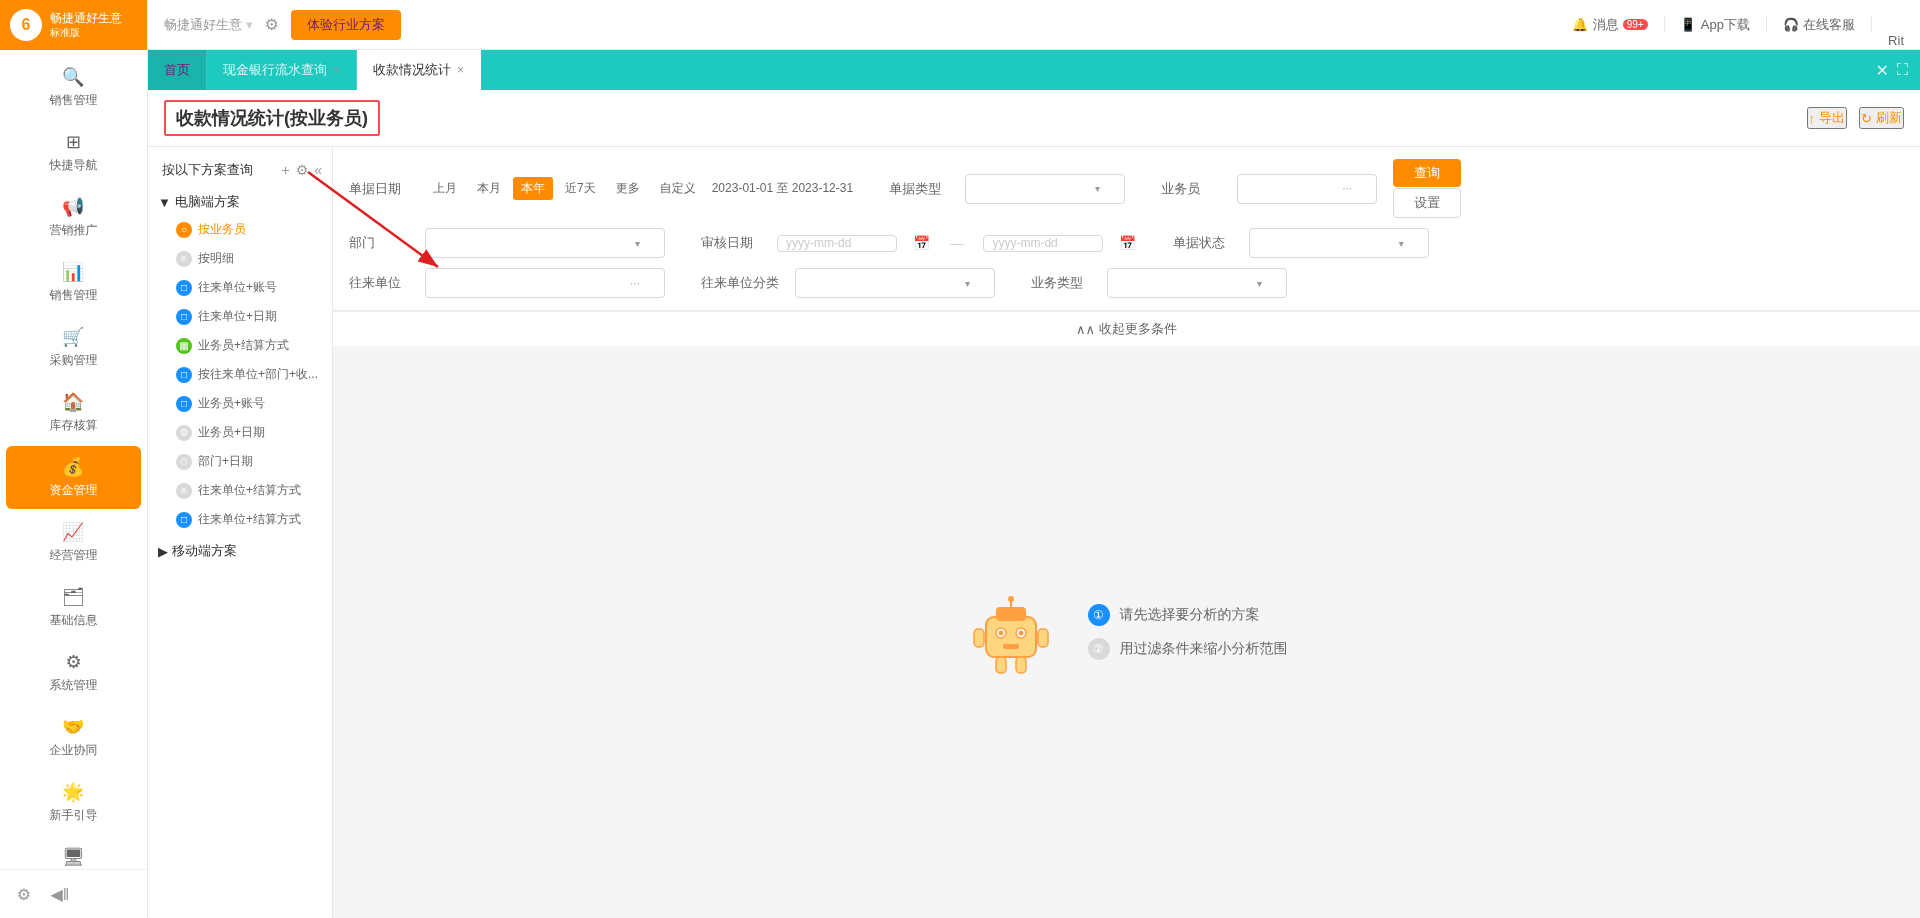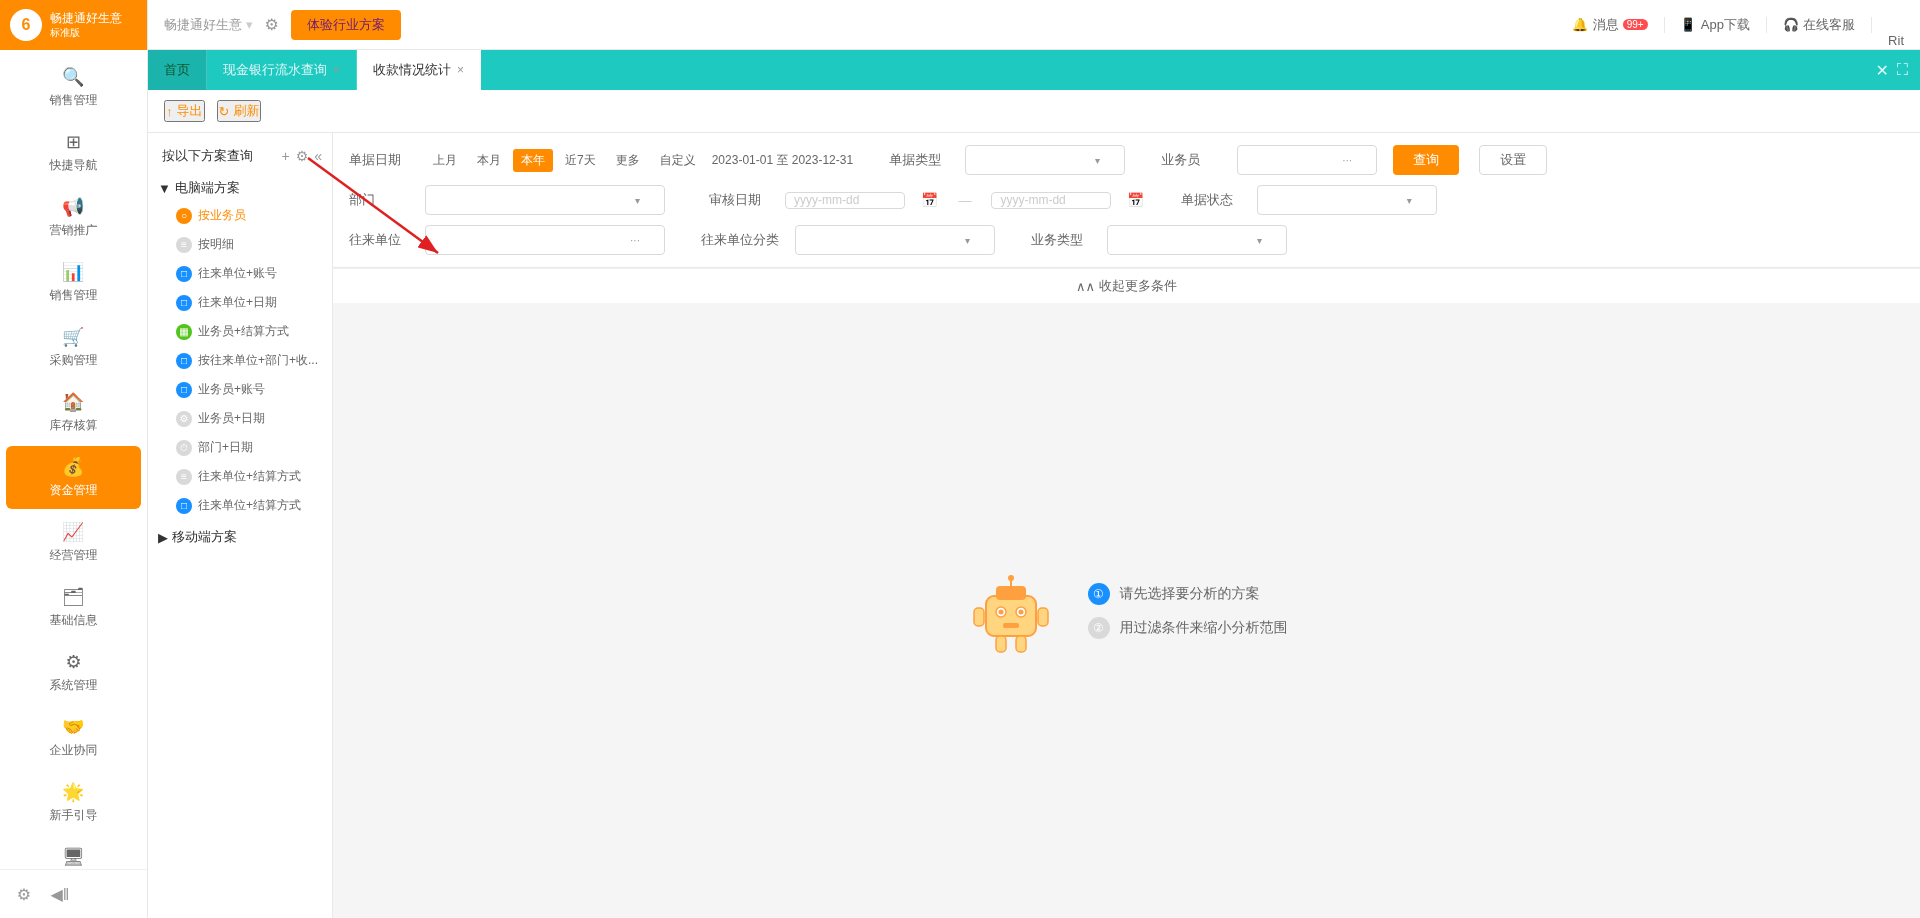--- a/index.html
+++ b/index.html
@@ -30,21 +30,21 @@
     .topbar-scheme-btn { background: #ff8c00; color: #701a75; border: none; padding: 6px 16px; border-radius: 4px; cursor: pointer; font-size: 13px; }
     .topbar-settings-icon { color: #999; font-size: 16px; cursor: pointer; }
     .topbar-msg { display: flex; align-items: center; gap: 4px; color: #666; cursor: pointer; font-size: 13px; }
     .badge { background: #ff4d4f; color: #fff; font-size: 10px; padding: 0 4px; border-radius: 10px; min-width: 18px; text-align: center; }
     .topbar-divider { width: 1px; height: 16px; background: #e8e8e8; }
     .topbar-user { color: #666; font-size: 13px; cursor: pointer; margin-top: 32px; }
 
     
     .tabs { height: 40px; background: #1ec9c0; display: flex; align-items: center; padding: 0 0 0 0; }
     .tab { height: 40px; display: flex; align-items: center; padding: 0 16px; cursor: pointer; color: rgba(255,255,255,0.85); font-size: 13px; gap: 6px; border-right: 1px solid rgba(255,255,255,0.2); }
-    .tab.home { background: rgba(0,0,0,0.1); color: #14532d; }
+    .tab.home { background: rgba(0,0,0,0.1); color: #701a75; }
     .tab.active { background: #fff; color: #333; align-items: center; }
     .tab-close { color: #999; font-size: 12px; cursor: pointer; }
     .tabs-right { margin-left: auto; display: flex; align-items: center; gap: 8px; padding-right: 12px; }
     .tabs-right-btn { color: rgba(255,255,255,0.85); font-size: 16px; cursor: pointer; }
 
     
     .page { flex: 1; display: flex; flex-direction: column; overflow: hidden; background: #f5f5f5; }
 
     
     .page-header { background: #fff; padding: 10px 16px; display: flex; align-items: center; justify-content: space-between; border-bottom: 1px solid #e8e8e8; }
@@ -92,21 +92,21 @@
 
     
     .data-area { flex: 1; display: flex; flex-direction: column; align-items: center; justify-content: center; background: #f5f5f5; }
     .data-empty { display: flex; align-items: center; gap: 32px; }
     .data-empty-steps { display: flex; flex-direction: column; gap: 12px; }
     .data-empty-step { display: flex; align-items: center; gap: 10px; color: #666; font-size: 14px; }
     .step-num { width: 22px; height: 22px; border-radius: 50%; background: #1890ff; color: #fff; display: flex; align-items: center; justify-content: center; font-size: 12px; flex-shrink: 0; }
     .step-num.n2 { background: #d9d9d9; }
 
     
-    .query-btn-group { display: flex; flex-direction: row; gap: 20px; }
+    .query-btn-group { display: flex; flex-direction: column; gap: 1px; }
     .btn-query { background: #ff8c00; color: #fff; border: none; padding: 5px 20px; border-radius: 4px; cursor: pointer; font-size: 13px; }
     .btn-set { background: #fff; color: #666; border: 1px solid #d9d9d9; padding: 5px 20px; border-radius: 4px; cursor: pointer; font-size: 13px; }
 
     .cal-icon { color: #bbb; font-size: 14px; }
 
     
     .page-content-wrap { position: relative; flex: 1; display: flex; overflow: hidden; }
     .red-arrow-svg { position: absolute; top: 0; left: 0; pointer-events: none; z-index: 100; }
   </style>
 </head>
@@ -229,20 +229,23 @@
     </div>
     <div class="tabs-right">
       <span class="tabs-right-btn">✕</span>
       <span class="tabs-right-btn">⛶</span>
     </div>
   </div>
 
   <div class="page">
 
     <div class="page-header">
+      <div class="page-title-box">
+        <span class="page-title">收款情况统计(按业务员)</span>
+      </div>
       <div class="page-header-actions">
         <button class="page-header-btn">
           <span>↑</span>
           <span>导出</span>
         </button>
         <button class="page-header-btn">
           <span>↻</span>
           <span>刷新</span>
         </button>
       </div>
@@ -368,21 +371,21 @@
             </div>
           </div>
 
           <div class="filter-row">
             <span class="filter-label">部门</span>
             <div class="filter-select" style="min-width:240px;">
               <span></span>
               <span class="filter-select-arrow">▾</span>
             </div>
 
-            <span class="filter-label" style="margin-left:28px;">审核日期</span>
+            <span class="filter-label" style="margin-left:20px;">审核日期</span>
             <div class="filter-date-input">
               <span style="color:#ccc;">yyyy-mm-dd</span>
             </div>
             <span class="cal-icon">📅</span>
             <span class="date-sep">—</span>
             <div class="filter-date-input">
               <span style="color:#ccc;">yyyy-mm-dd</span>
             </div>
             <span class="cal-icon">📅</span>
 

